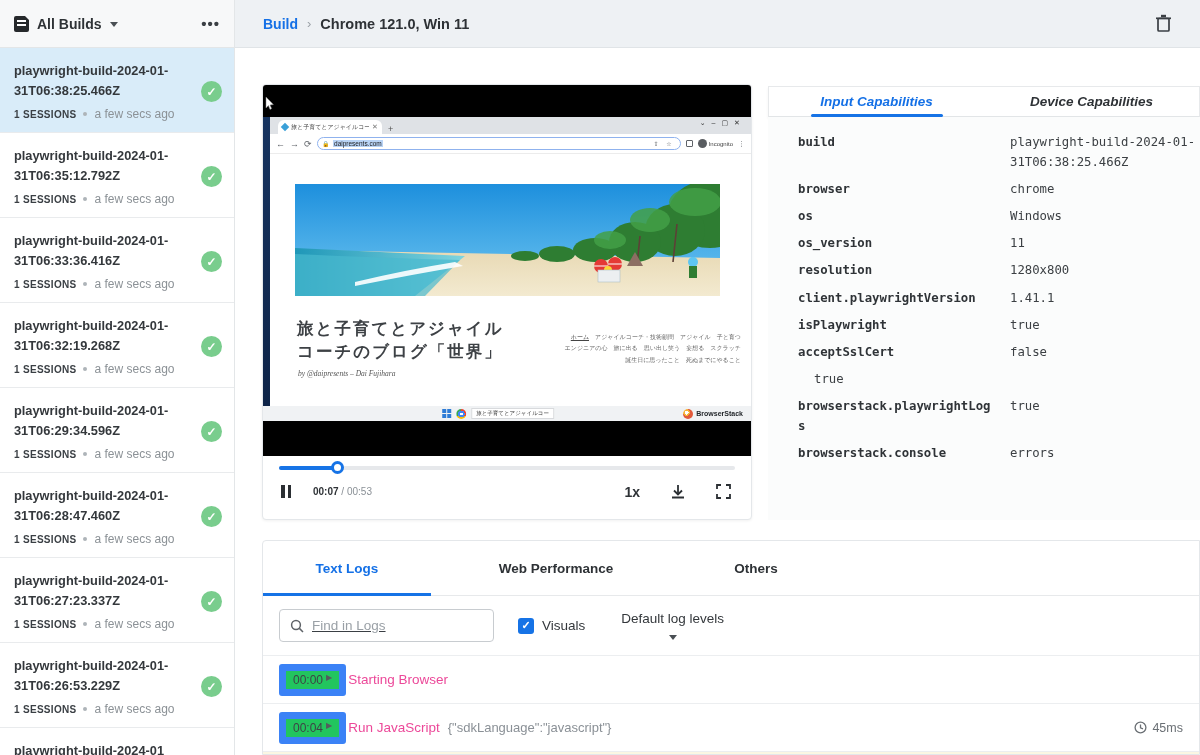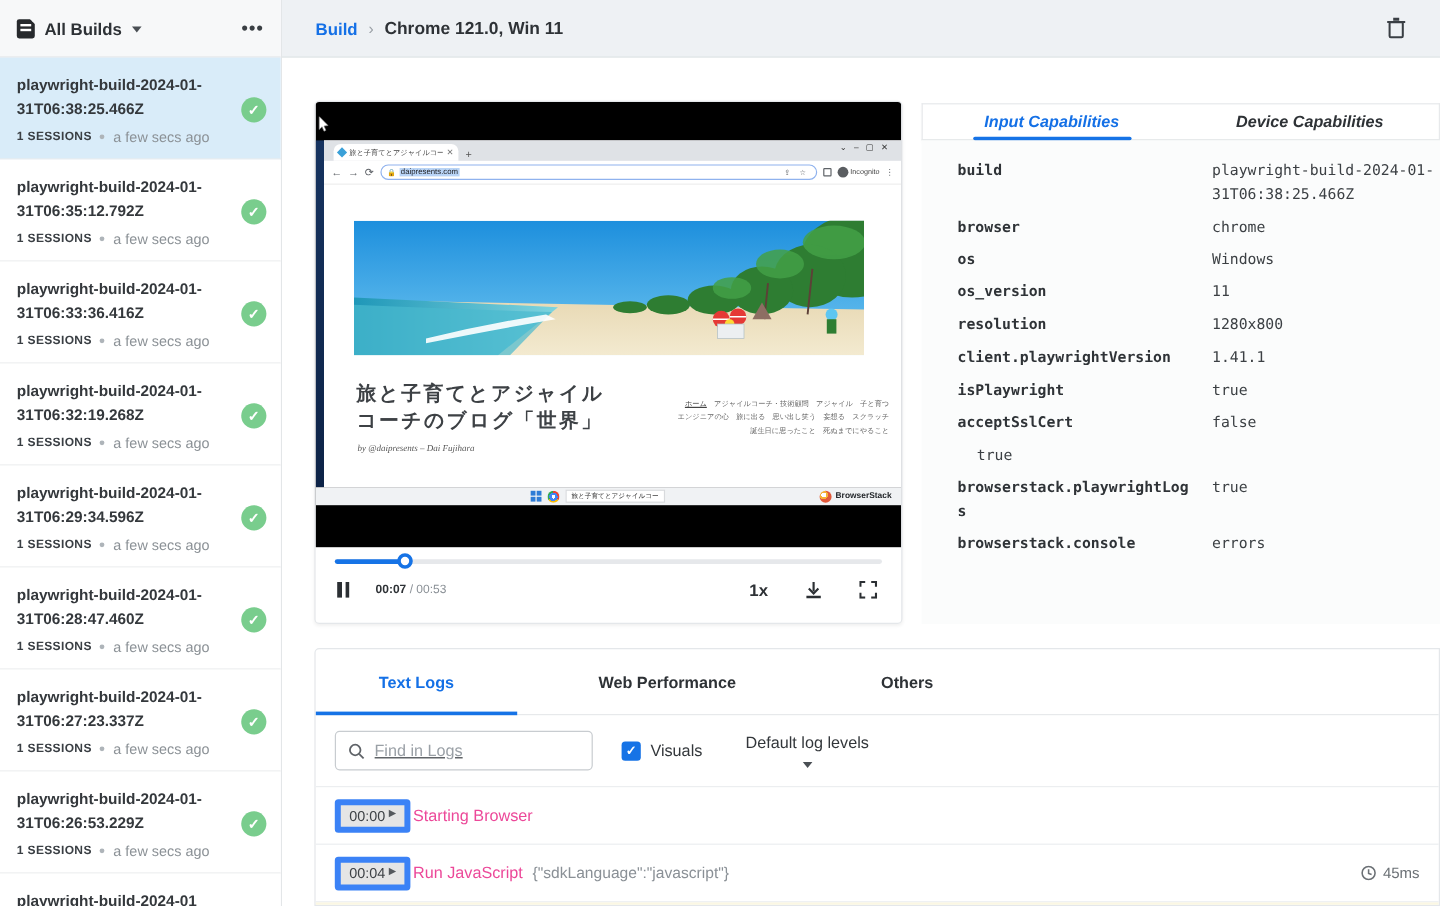--- a/index.html
+++ b/index.html
@@ -139,21 +139,21 @@
   .search-box input { border:none; outline:none; font-size:13.5px; color:#3a3f44; width:160px;
     font-family:"Liberation Sans", sans-serif;text-decoration:underline; }
   .search-box input::placeholder { color:#9aa0a6; }
   .visuals-group { display:flex; align-items:center; gap:8px; margin-left:24px; cursor:pointer; }
   .checkbox { width:16px; height:16px; background:#1673e6; border-radius:3px; color:#fff;
     display:flex; align-items:center; justify-content:center; font-size:11px; font-weight:700; }
   .visuals-label { font-size:13.5px; color:#33373b; }
   .levels-group { display:flex; align-items:center; gap:7px; margin-left:36px; cursor:pointer;flex-direction:column; }
   .levels-label { font-size:13.5px; color:#33373b; }
   .log-row { height:48px; display:flex; align-items:center; padding:0 16px; border-bottom:1px solid #eceef0; }
-  .ts-badge { background:#e5e5e5; border:5px solid #3b82f6; border-radius:3px; padding:2px 7px;
+  .ts-badge { background:#22c55e; border:7px solid #3b82f6; border-radius:3px; padding:2px 7px;
     font-size:12px; color:#3e4246; display:flex; align-items:flex-start; gap:3px; cursor:pointer; flex:0 0 auto; }
   .ts-play { font-size:8px; color:#55595d; }
   .log-text { font-size:13.5px; color:#ec4899; margin-left:2px; }
   .log-detail { font-size:13px; color:#8a9096; margin-left:8px; }
   .log-dur { margin-left:auto; display:flex; align-items:center; gap:5px; color:#6b7075; font-size:12.5px; }
   .next-row-hint { height:5px; background:#fbf7e3; }
 
   svg { display:block; }
 </style>
 </head>

